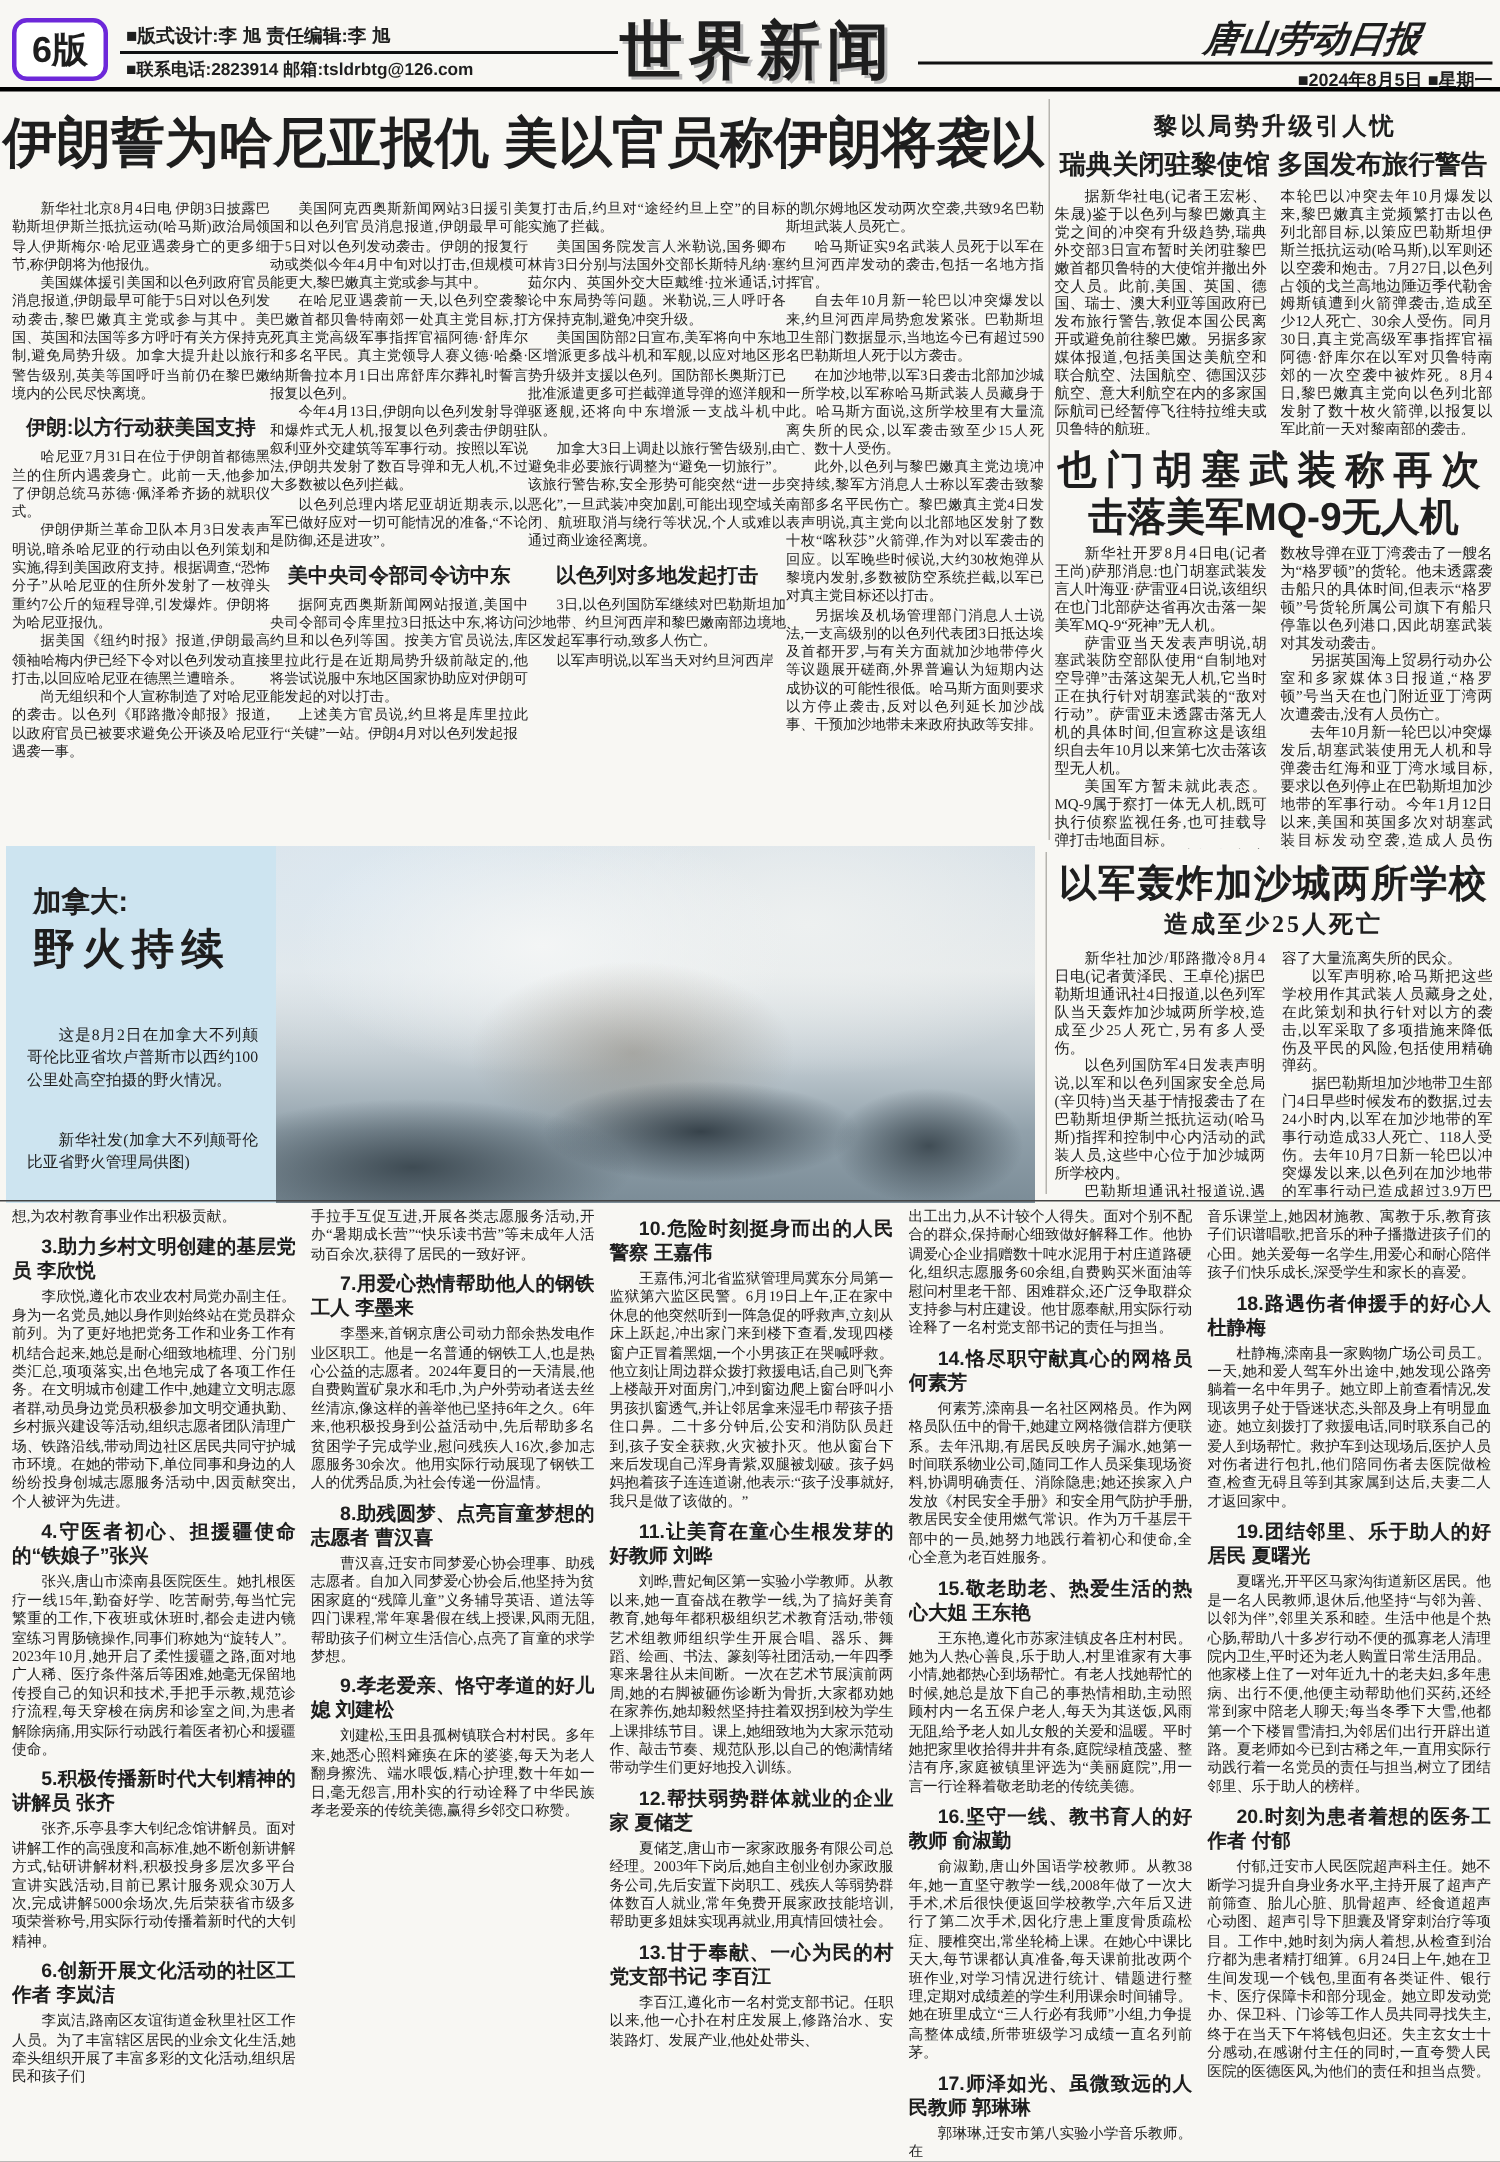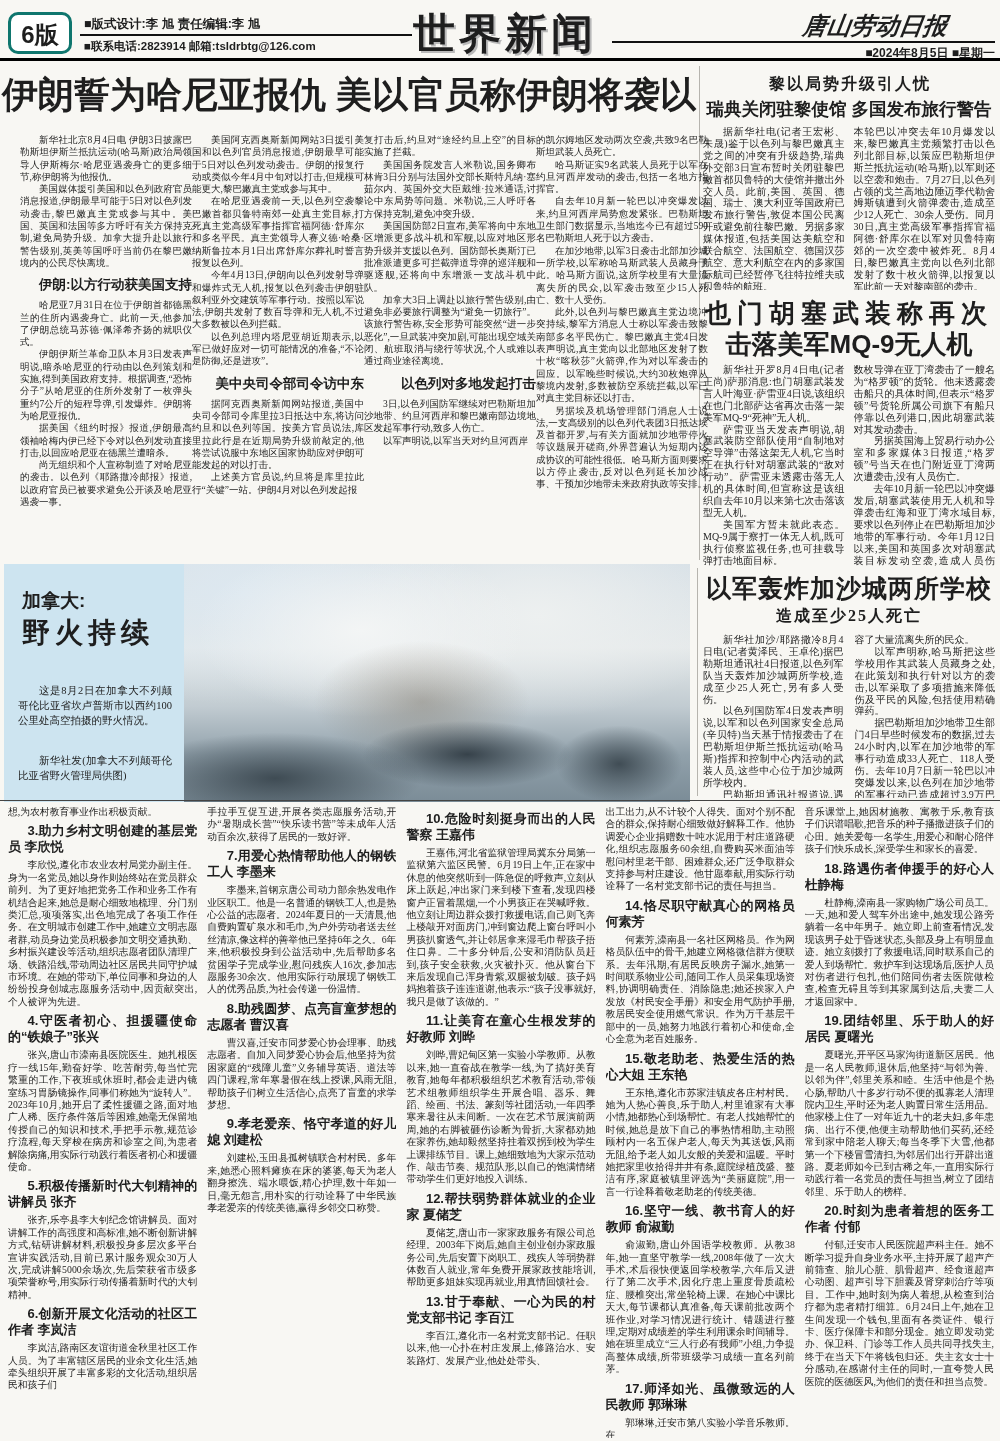--- a/index.html
+++ b/index.html
@@ -1,21 +1,21 @@
 <!DOCTYPE html>
 <html><head>
 <meta charset="utf-8">
 <style>
   html,body{margin:0;padding:0;background:#888;}
   .page{position:relative;width:1000px;height:1441px;margin:0 auto;background:#f8f7f3;
         font-family:"Liberation Serif","DejaVu Serif",serif;color:#1e1e1e;overflow:hidden;}
   .abs{position:absolute;}
   
-  .badge{left:8px;top:12px;width:58px;height:36px;border:3px solid #0f766e;border-radius:10px;
-         display:flex;align-items:flex-end;justify-content:center;
+  .badge{left:8px;top:12px;width:58px;height:36px;border:3px solid #6d28d9;border-radius:10px;
+         display:flex;align-items:center;justify-content:center;
          font:900 24px "Liberation Sans","DejaVu Sans",sans-serif;background:#fff;}
   .mline1{left:84px;top:16px;font:700 12.5px "Liberation Sans","DejaVu Sans",sans-serif;}
   .mrule1{left:80px;top:34px;width:332px;height:2px;background:#111;}
   .mline2{left:84px;top:39px;font:700 11.5px "Liberation Sans","DejaVu Sans",sans-serif;}
   .ptitle{left:398px;top:6px;width:214px;text-align:center;
           font:900 42px "Liberation Sans","DejaVu Sans",sans-serif;letter-spacing:4px;
           text-shadow:2px 2px 0 #b9b9b9;}
   .logo{left:760px;top:10px;width:230px;text-align:center;
         font:900 italic 24px "Liberation Serif","DejaVu Serif",serif;transform:skewX(-8deg);}
   .mrule2{left:612px;top:41px;width:383px;height:2px;background:#111;}
@@ -23,24 +23,24 @@
          font:700 12px "Liberation Sans","DejaVu Sans",sans-serif;}
   .toprule{left:0;top:58px;width:1000px;height:3px;background:#000;}
   
   .lead-hl{left:2px;top:66px;width:694px;height:58px;text-align:center;
            font:900 36px "Liberation Sans","DejaVu Sans",sans-serif;letter-spacing:0px;
            display:flex;align-items:center;justify-content:center;}
   .vrule1{left:699px;top:66px;width:1px;height:494px;background:#b6b4ae;}
   .vrule2{left:697px;top:568px;width:1px;height:228px;background:#b6b4ae;}
   .cols{display:flex;overflow:hidden;}
   .cols .col{flex:1;overflow:hidden;}
-  .lead-cols{left:20px;top:134px;width:688px;height:428px;}
+  .lead-cols{left:8px;top:134px;width:688px;height:428px;}
   .para{margin:0;text-align:justify;text-indent:2em;font-size:9.5px;line-height:12.3px;}
   .para.cont{text-indent:0;}
-  .subhead{text-align:right;font:700 13.5px "Liberation Sans","DejaVu Sans",sans-serif;
+  .subhead{text-align:center;font:700 13.5px "Liberation Sans","DejaVu Sans",sans-serif;
            margin:7px 0 5px;}
   
   .kicker{left:705px;top:74px;width:290px;text-align:center;
           font:700 16px "Liberation Sans","DejaVu Sans",sans-serif;letter-spacing:2px;}
   .swe-hl{left:701px;top:97px;width:296px;text-align:center;
           font:900 17.5px "Liberation Sans","DejaVu Sans",sans-serif;}
   .swe-cols{left:703px;top:126px;width:292px;height:164px;gap:9px;}
   .swe-cols .para,.mq9-cols .para,.gaza-cols .para{font-size:10px;line-height:11.9px;}
   .mq9-hl{left:701px;top:298px;width:296px;text-align:center;
           font:900 26px "Liberation Sans","DejaVu Sans",sans-serif;line-height:31px;}

